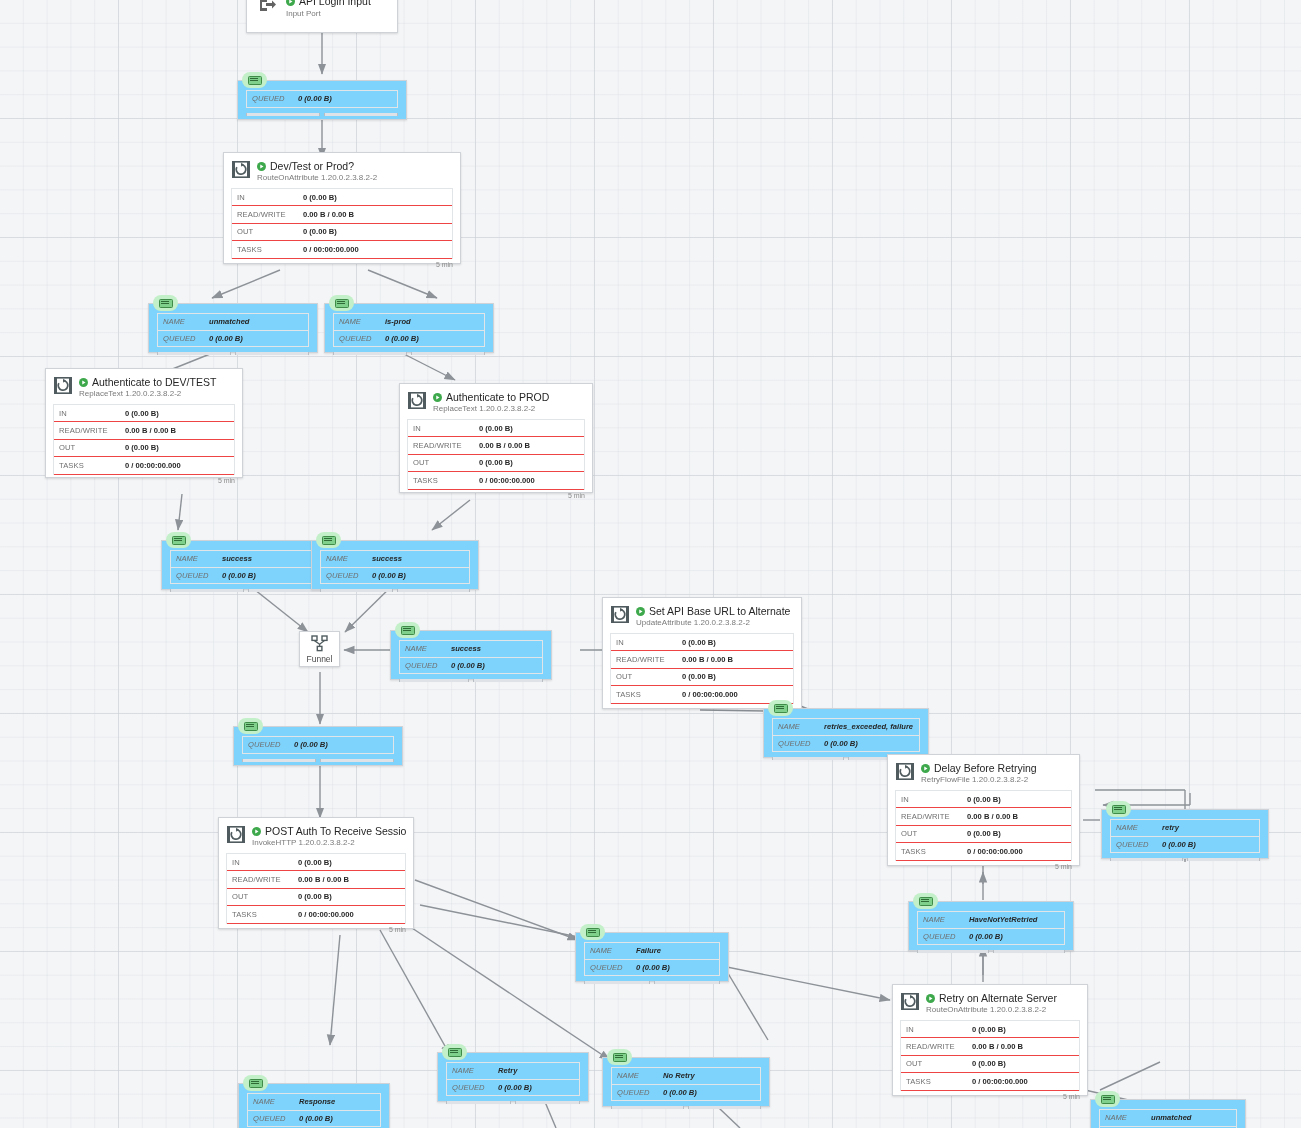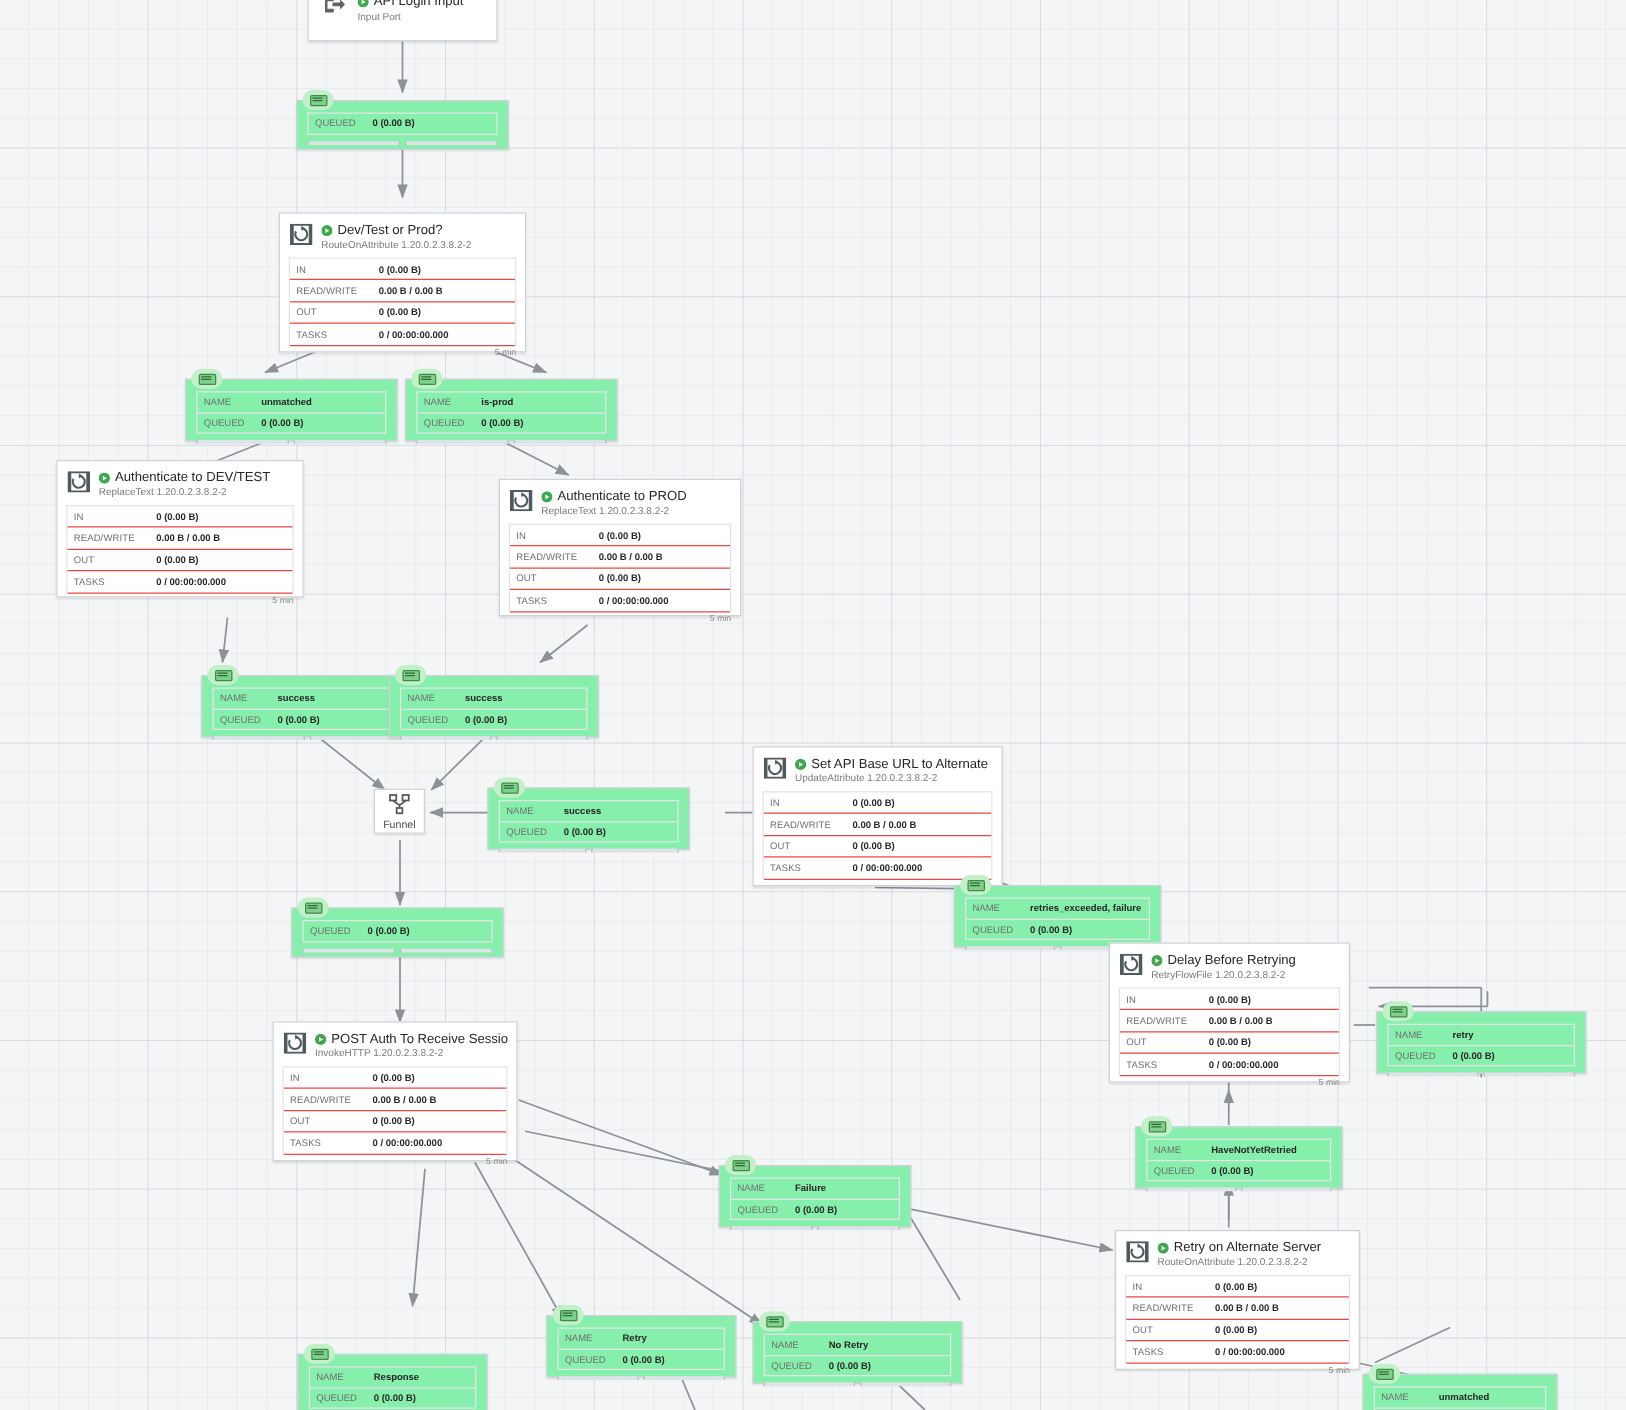--- a/index.html
+++ b/index.html
@@ -44,24 +44,25 @@
   .runbadge{display:inline-block;width:9px;height:9px;flex:0 0 auto;}
   .stats{margin:0 7px;border:1px solid #e2e5e8;border-bottom:none;}
   .srow{display:flex;border-bottom:1px solid #ef4444;height:16.4px;align-items:center;}
   .slab{flex:0 0 auto;width:66px;padding-left:5px;font-size:7.6px;color:#6f6f6f;letter-spacing:.1px;}
   .sval{font-size:7.6px;color:#262626;font-weight:bold;}
   .proc .foot{text-align:right;font-size:7px;color:#8b8b8b;padding:2px 7px 2px 0;}
 
   
   .conn{
     position:absolute;
-    background:#86efac;
+    background:#7dd3fc;
     border:1px solid #cfd3d8;
     box-shadow:0 1px 2px rgba(0,0,0,.10);
     box-sizing:border-box;
+    font-style:italic;
   }
   .conn .cbody{margin:9px 8px 3px 8px;border:1px solid #e2e5e8;border-bottom:none;}
   .conn .crow{display:flex;align-items:center;height:15.6px;border-bottom:1px solid #e2e5e8;}
   .conn .clab{flex:0 0 auto;width:46px;padding-left:5px;font-size:7.6px;color:#6f6f6f;}
   .conn .cval{font-size:7.6px;color:#262626;font-weight:bold;white-space:nowrap;}
   .conn .cbar{display:flex;gap:4px;padding:2px 8px 3px 8px;}
   .conn .cbar i{display:block;height:3px;background:#dfe2e6;border-left:1px solid #b9bec4;border-right:1px solid #b9bec4;flex:1 1 auto;}
   .cbadge{
     position:absolute;left:4px;top:-9px;width:25px;height:16px;border-radius:9px;
     background:#c3f0c9;display:flex;align-items:center;justify-content:center;
@@ -167,21 +168,21 @@
       <span class="clab">QUEUED</span>
       <span class="cval">0 (0.00 B)</span>
     </div>
   </div>
   <div class="cbar">
       <i></i>
       <i></i>
     </div>
 </div>
 
-<div class="proc" style="left:223px;top:170px;width:198px;height:112px;">
+<div class="proc" style="left:223px;top:152px;width:238px;height:112px;">
   <div class="hdr">
     <span class="picon">
       <svg width="18" height="17" viewBox="0 0 18 17">
         <rect x="0" y="0" width="18" height="17" fill="#4f5b5e"></rect>
         <rect x="3" y="1.6" width="12" height="13.8" fill="#fff"></rect>
         <g fill="#4f5b5e">
           <rect x="0.6" y="1.8" width="1.8" height="1.6"></rect>
             <rect x="0.6" y="5" width="1.8" height="1.6"></rect>
           <rect x="0.6" y="8.2" width="1.8" height="1.6"></rect>
             <rect x="0.6" y="11.4" width="1.8" height="1.6"></rect>

